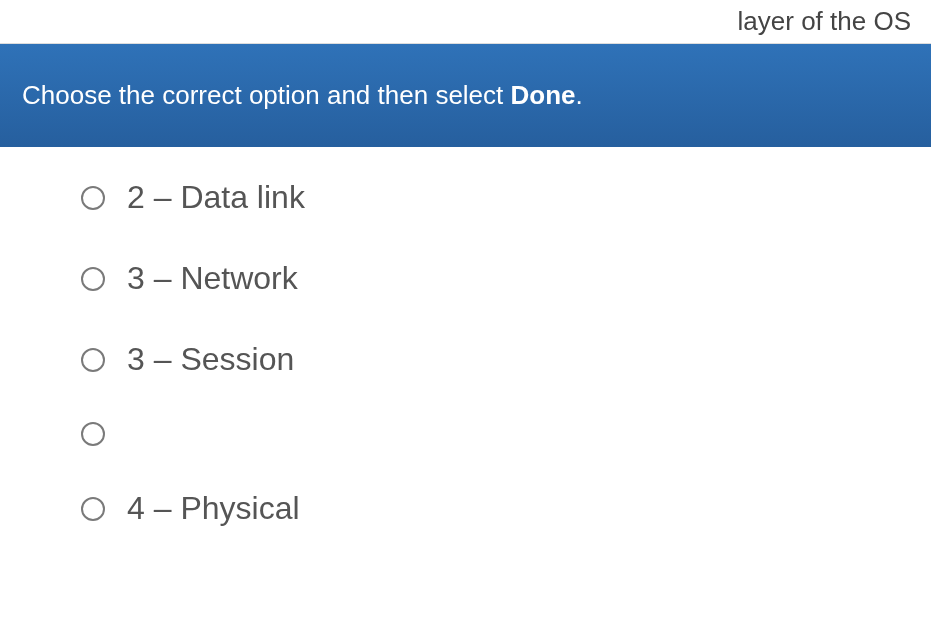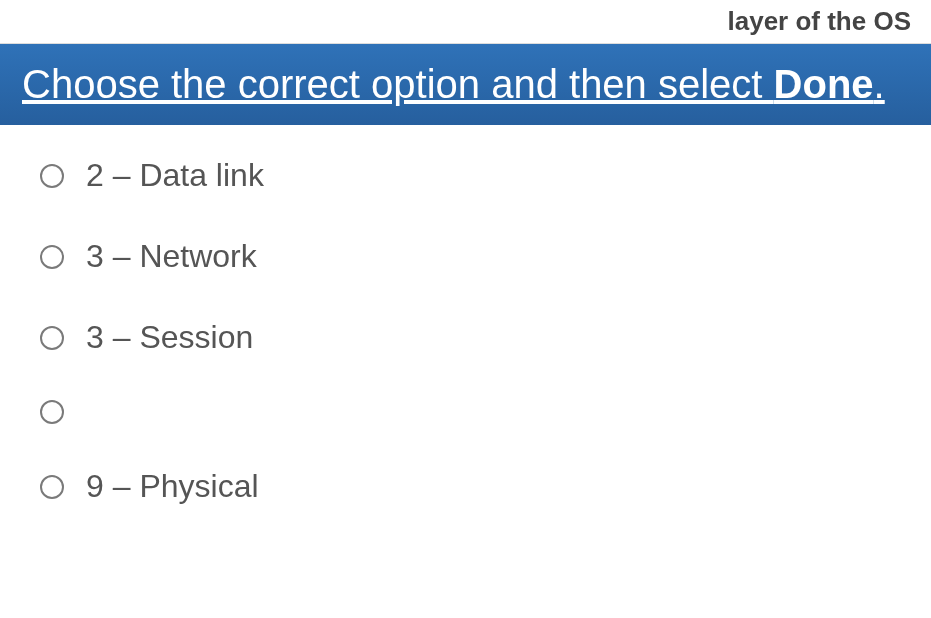--- a/index.html
+++ b/index.html
@@ -17,50 +17,50 @@
   .page {
     width: 100%;
     height: 100%;
     display: flex;
     flex-direction: column;
   }
   .question-fragment {
     background: #ffffff;
     color: #444;
     font-size: 26px;
-    font-weight: 700;
+    font-weight: 400;
     padding: 6px 20px 6px 0;
     text-align: right;
     white-space: nowrap;
     overflow: hidden;
     border-bottom: 1px solid #ddd;
   }
   .instruction-bar {
     background: #2a6bb0;
     background: linear-gradient(180deg, #2f72b8 0%, #265f9e 100%);
     color: #ffffff;
-    font-size: 40px;
+    font-size: 26px;
     font-weight: 400;
-    padding: 18px 22px;
-    text-decoration: underline;
+    padding: 36px 22px;
   }
   .instruction-bar .done {
     font-weight: 700;
   }
   .options {
     flex: 1;
     background: #ffffff;
     padding: 10px 0;
   }
   .option-row {
     display: flex;
     align-items: center;
     padding: 22px 40px;
     gap: 22px;
     cursor: pointer;
+    margin-left: 41px;
   }
   .radio {
     width: 24px;
     height: 24px;
     flex: 0 0 24px;
     border: 2.5px solid #7a7a7a;
     border-radius: 50%;
     background: #ffffff;
   }
   .option-label {
@@ -96,17 +96,17 @@
       <span class="radio"></span>
       <span class="option-label">3 – Session</span>
     </label>
 
     <label class="option-row">
       <span class="radio"></span>
     </label>
 
     <label class="option-row">
       <span class="radio"></span>
-      <span class="option-label">9 – Physical</span>
+      <span class="option-label">4 – Physical</span>
     </label>
 
   </div>
 </div>
 
 </body></html>

